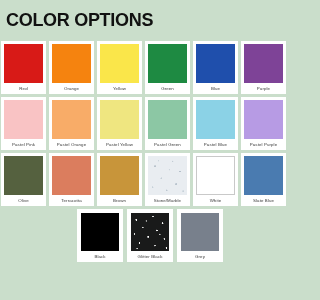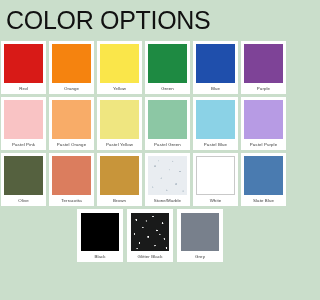--- a/index.html
+++ b/index.html
@@ -17,22 +17,22 @@
   .page {
     position: relative;
     width: 300px;
     height: 300px;
     box-sizing: border-box;
   }
   .page-title {
     position: absolute;
     left: 6px;
     top: 9px;
-    font-size: 25px;
-    font-weight: normal;
+    font-size: 18px;
+    font-weight: bold;
     letter-spacing: -0.3px;
     color: #111111;
     line-height: 22px;
     white-space: nowrap;
   }
   .grid {
     position: absolute;
     left: 0;
     top: 41px;
     width: 300px;

